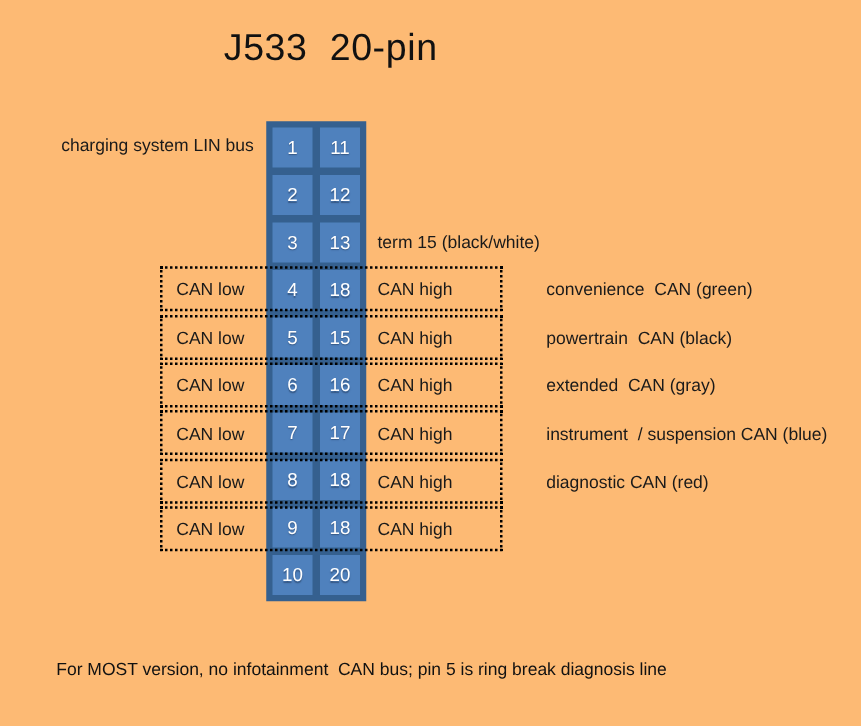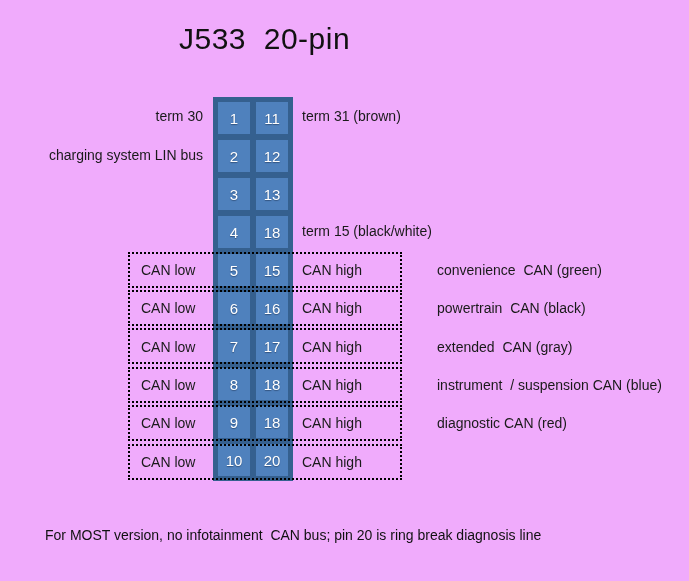--- a/index.html
+++ b/index.html
@@ -1,17 +1,17 @@
 <!DOCTYPE html>
 <html><head>
 <meta charset="utf-8">
 <style>
   html,body{margin:0;padding:0;background:#ffffff;}
   #stage{
-    position:relative;width:689px;height:581px;background:#f0abfc;overflow:hidden;
+    position:relative;width:689px;height:581px;background:#fdba74;overflow:hidden;
     font-family:"Liberation Sans",sans-serif;color:#1a1a1a;
   }
   .t{white-space:pre;}
   #title{
     position:absolute;left:179px;top:22px;font-size:30px;letter-spacing:.5px;
     color:#111;
   }
   
   #pin-grid{
     position:absolute;left:213px;top:97px;width:80px;height:384px;
@@ -107,24 +107,20 @@
     <div class="cell">
         <span class="t">10</span>
       </div>
     <div class="cell">
         <span class="t">20</span>
       </div>
   </div>
 
   <div id="rows">
 
-    <div class="row">
-      <div class="lbl llabel-end t">term 30</div>
-      <div class="lbl rlabel t">term 31 (brown)</div>
-    </div>
 
     <div class="row">
       <div class="lbl llabel-end t">charging system LIN bus</div>
       <div class="lbl rlabel t"></div>
     </div>
 
     <div class="row">
       <div class="lbl llabel-end t"></div>
       <div class="lbl rlabel t"></div>
     </div>
@@ -170,15 +166,15 @@
     </div>
 
     <div class="row">
       <div class="dotted-box"></div>
       <div class="lbl llabel-can t">CAN low</div>
       <div class="lbl rlabel t">CAN high</div>
     </div>
 
   </div>
 
-  <div id="footer" class="t">For MOST version, no infotainment  CAN bus; pin 20 is ring break diagnosis line</div>
+  <div id="footer" class="t">For MOST version, no infotainment  CAN bus; pin 5 is ring break diagnosis line</div>
 
 </div>
 
 </body></html>

